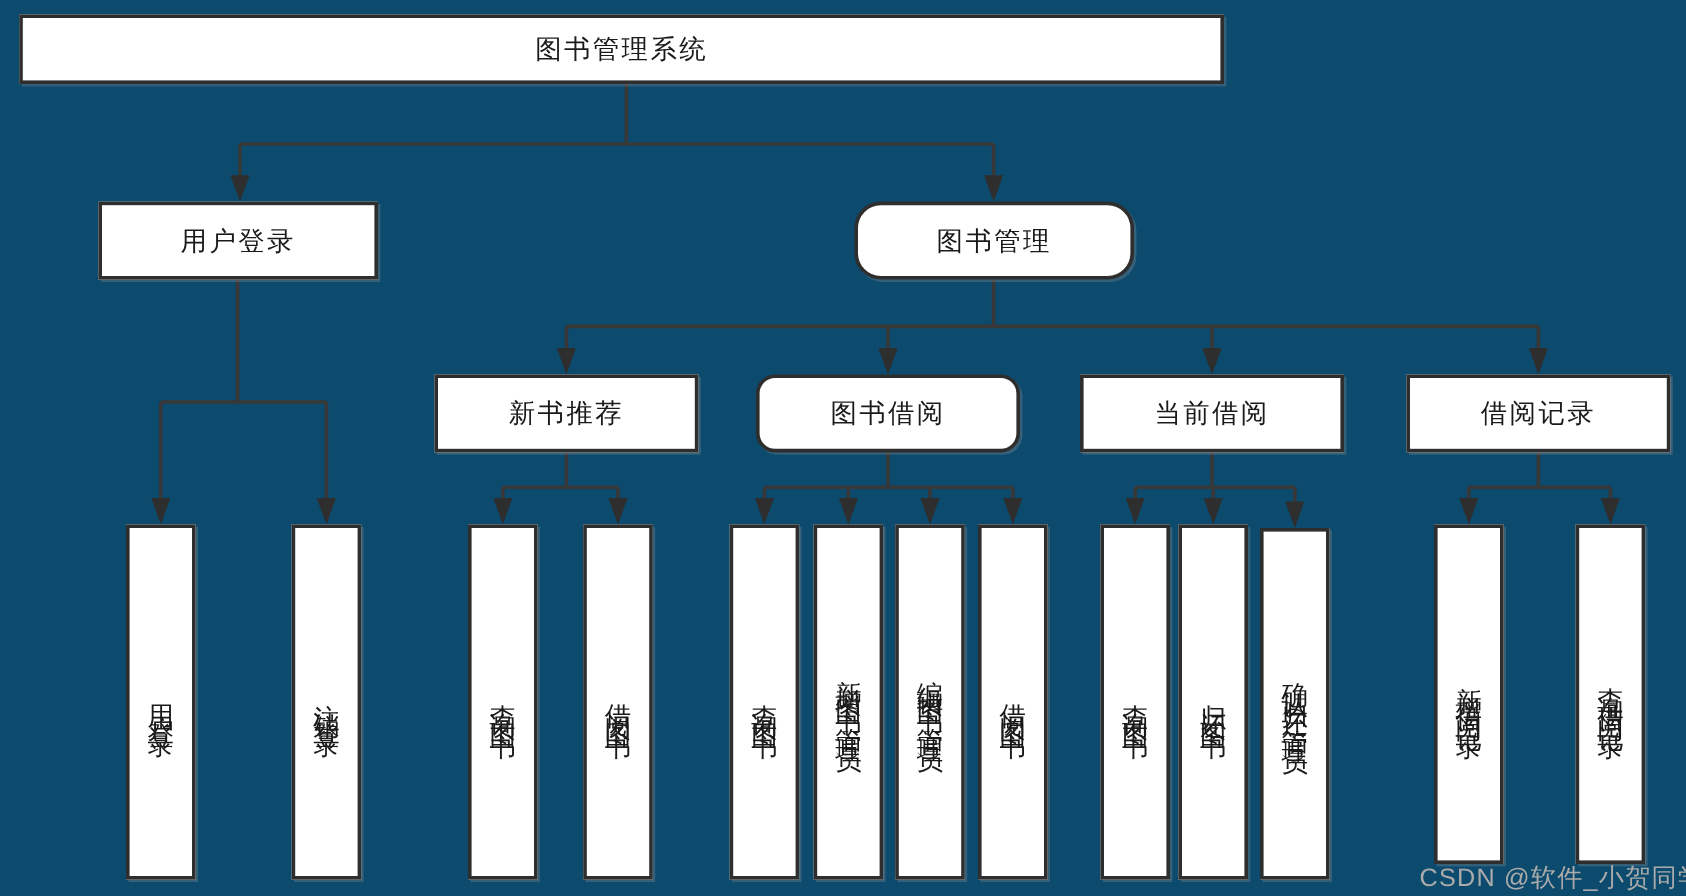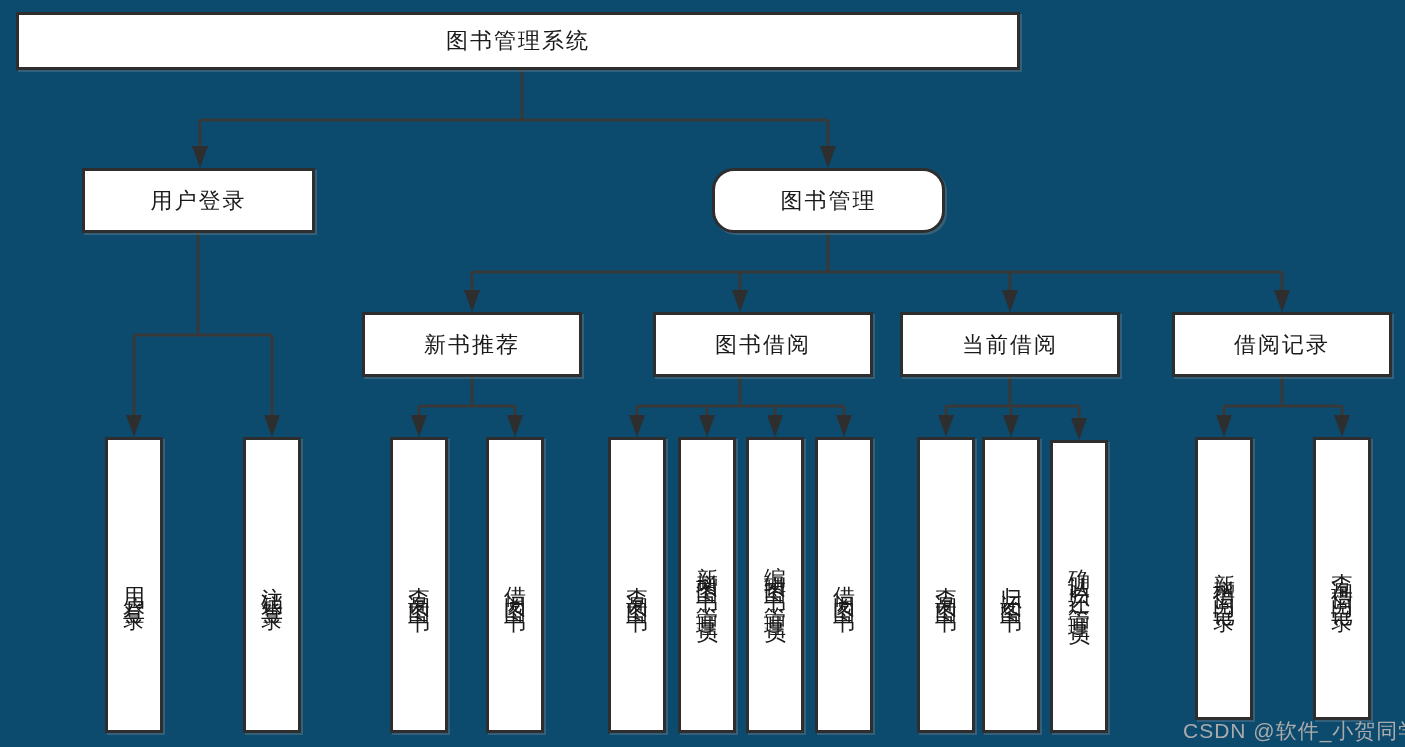--- a/index.html
+++ b/index.html
@@ -111,21 +111,21 @@
   <div class="node" style="left:82px; top:168px; width:233px; height:65px;">
     <span>用户登录</span>
   </div>
   <div class="node" style="left:712px; top:168px; width:233px; height:65px;border-radius:22px;">
     <span>图书管理</span>
   </div>
 
   <div class="node" style="left:362px; top:312px; width:220px; height:65px;text-align:right;">
     <span>新书推荐</span>
   </div>
-  <div class="node" style="left:653px; top:312px; width:220px; height:65px;">
+  <div class="node" style="left:630px; top:312px; width:220px; height:65px;border-radius:16px;">
     <span>图书借阅</span>
   </div>
   <div class="node" style="left:900px; top:312px; width:220px; height:65px;">
     <span>当前借阅</span>
   </div>
   <div class="node" style="left:1172px; top:312px; width:220px; height:65px;">
     <span>借阅记录</span>
   </div>
 
   <div class="leaf" style="left:105px; top:437px; width:58px; height:296px;">

